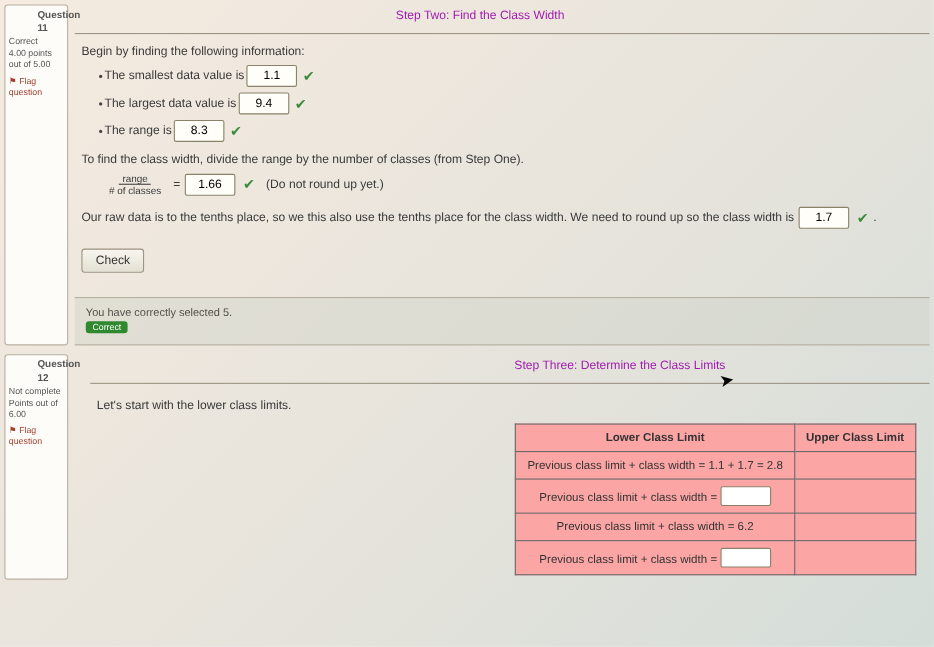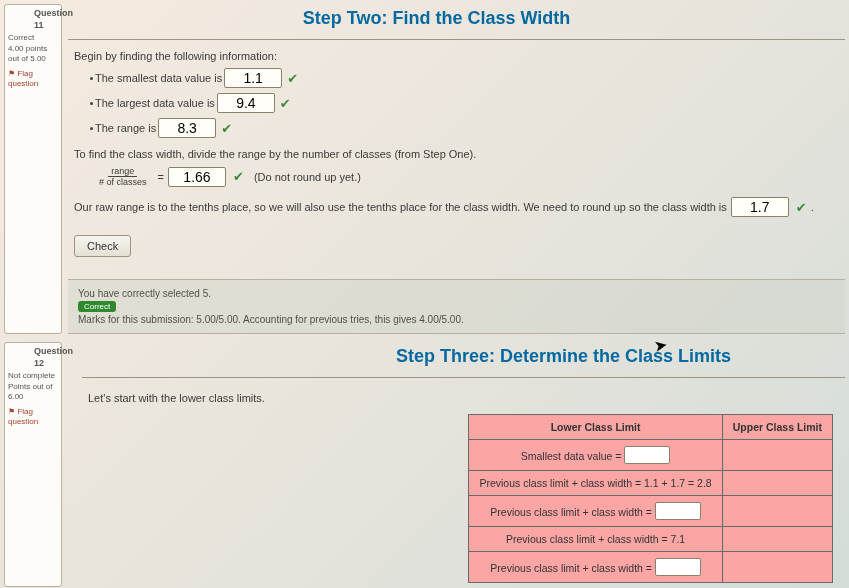--- a/index.html
+++ b/index.html
@@ -27,39 +27,39 @@
     font-size: 8px;
     color: #555;
     line-height: 1.3;
     flex-shrink: 0;
   }
   .qcard .qnum { font-weight: bold; font-size: 9px; margin-bottom: 2px; margin-left: 26px; }
   .qcard .flag { color: #a04030; font-size: 8px; margin-top: 4px; }
   .maincol { flex: 1; min-width: 0; }
   .step-title {
     text-align: center;
-    font-weight: bold;
-    font-size: 18px;
-    color: #0369a1;
+    font-weight: normal;
+    font-size: 11px;
+    color: #a21caf;
     margin: 4px 0 10px 0;
     padding-right: 40px;
   }
   .hr { border: none; border-top: 1px solid #9c9484; margin: 4px 0 10px 0; }
   .content { padding: 0 6px 6px 6px; color: #3a3a3a; }
   .content p, .content .line { margin: 6px 0; }
   .bullets { padding-left: 16px; }
   .bullets .item { margin: 5px 0; display:flex; align-items:center; gap:2px;}
   .bullets .dot { width:3px;height:3px;background:#444;border-radius:50%;flex-shrink:0;}
   input.val {
-    width: 58px;
+    width: 46px;
     height: 20px;
     border: 1px solid #8a8268;
     background: #fffef8;
     text-align: center;
-    font-size: 14px;
+    font-size: 11px;
     padding: 1px 3px;
     border-radius: 2px;
   }
   .chk {
     color: #3a8a3a;
     font-size: 13px;
     margin-left: 3px;
     display:inline-block;
   }
   .frac {
@@ -182,33 +182,32 @@
           <span class="top">range</span>
           <span class="bot"># of classes</span>
         </span>
         <span>=</span>
         <input class="val" value="1.66" style="">
         <span class="chk">✔</span>
         <span style="margin-left:6px;">(Do not round up yet.)</span>
       </div>
 
       <p style="margin-top:10px;display:flex;flex-wrap:wrap;align-items:center;gap:4px;">
-        <span>Our raw range is to the tenths place, so we will also use the tenths place for the class width. We need to round up so the class width is</span>
+        <span>Our raw data is to the tenths place, so we this also use the tenths place for the class width. We need to round up so the class width is</span>
         <input class="val" value="1.7" style="">
         <span class="chk">✔</span>
         <span>.</span>
       </p>
 
       <button class="btn-check">Check</button>
     </div>
 
     <div class="feedback">
       <div>You have correctly selected 5.</div>
       <span class="pill">Correct</span>
-      <div>Marks for this submission: 5.00/5.00. Accounting for previous tries, this gives 4.00/5.00.</div>
     </div>
   </div>
 </div>
 
 <div class="q12block layout" style="padding-top:0;">
   <div class="qcard">
     <div class="qnum">Question 12</div>
     <div>Not complete</div>
     <div>Points out of 6.00</div>
     <div class="flag">⚑ Flag question</div>
@@ -221,39 +220,32 @@
       <p>Let's start with the lower class limits.</p>
 
       <div class="tablewrap">
         <table class="limits">
           <tbody>
               <tr>
             <th>Lower Class Limit</th>
             <th>Upper Class Limit</th>
           </tr>
           <tr>
-            <td>
-              <span>Smallest data value =</span>
-              <input class="tbl" style="">
-            </td>
-            <td><input class="tbl" style="visibility: hidden;"></td>
-          </tr>
-          <tr>
             <td>Previous class limit + class width = 1.1 + 1.7 = 2.8</td>
             <td></td>
           </tr>
           <tr>
             <td>
               <span>Previous class limit + class width =</span>
               <input class="tbl" style="">
             </td>
             <td></td>
           </tr>
           <tr>
-            <td>Previous class limit + class width = 7.1</td>
+            <td>Previous class limit + class width = 6.2</td>
             <td></td>
           </tr>
           <tr>
             <td>
               <span>Previous class limit + class width =</span>
               <input class="tbl" style="">
             </td>
             <td></td>
           </tr>
         </tbody>

